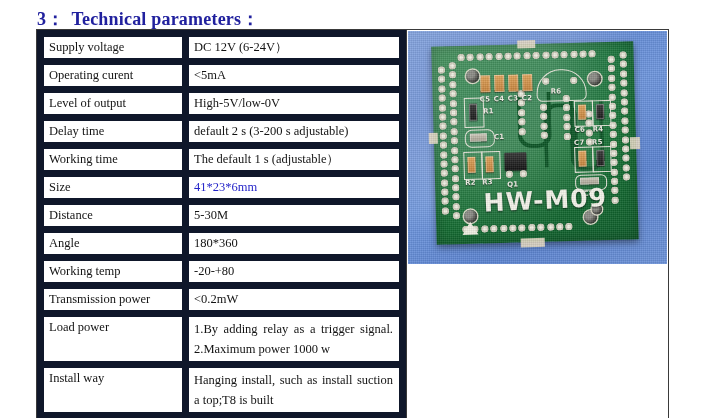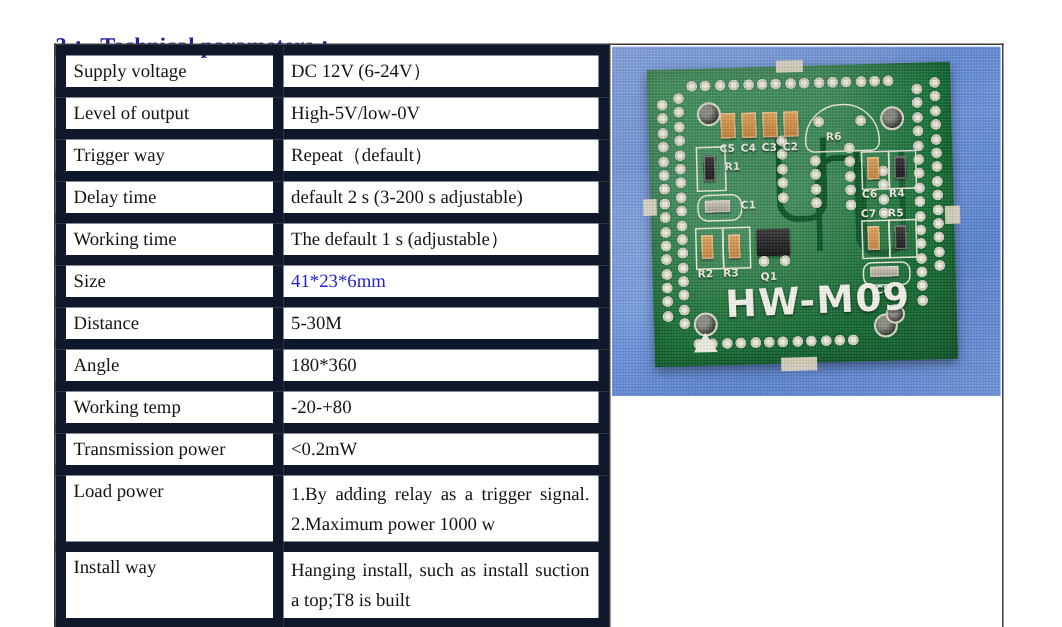--- a/index.html
+++ b/index.html
@@ -23,25 +23,24 @@
     background: #ffffff;
   }
 
   
   #heading {
     position: absolute;
     left: 37px;
     top: 7px;
     font-family: "Liberation Serif", serif;
     font-weight: bold;
-    font-size: 15px;
+    font-size: 18px;
     color: #21219e;
     letter-spacing: 0.2px;
     white-space: nowrap;
-    margin-top: 14px;
   }
   #heading .num { margin-right: 2px; }
   #heading .ttl { margin-left: 5px; }
 
   
   #layout {
     position: absolute;
     left: 36px;
     top: 29px;
     width: 608px;
@@ -234,26 +233,26 @@
       <tr>
         <td class="spec-cell">
 
           <table class="spec">
             <tbody id="spec-body">
                 <tr>
                   <td class="k">Supply voltage</td>
                   <td class="v">DC 12V (6-24V）</td>
                 </tr>
                 <tr>
+                  <td class="k">Operating curent</td>
+                  <td class="v">&lt;5mA</td>
+                </tr>
+                <tr>
                   <td class="k">Level of output</td>
                   <td class="v">High-5V/low-0V</td>
-                </tr>
-                <tr>
-                  <td class="k">Trigger way</td>
-                  <td class="v">Repeat（default）</td>
                 </tr>
                 <tr>
                   <td class="k">Delay time</td>
                   <td class="v">default 2 s (3-200 s adjustable)</td>
                 </tr>
                 <tr>
                   <td class="k">Working time</td>
                   <td class="v">The default 1 s (adjustable）</td>
                 </tr>
                 <tr>

